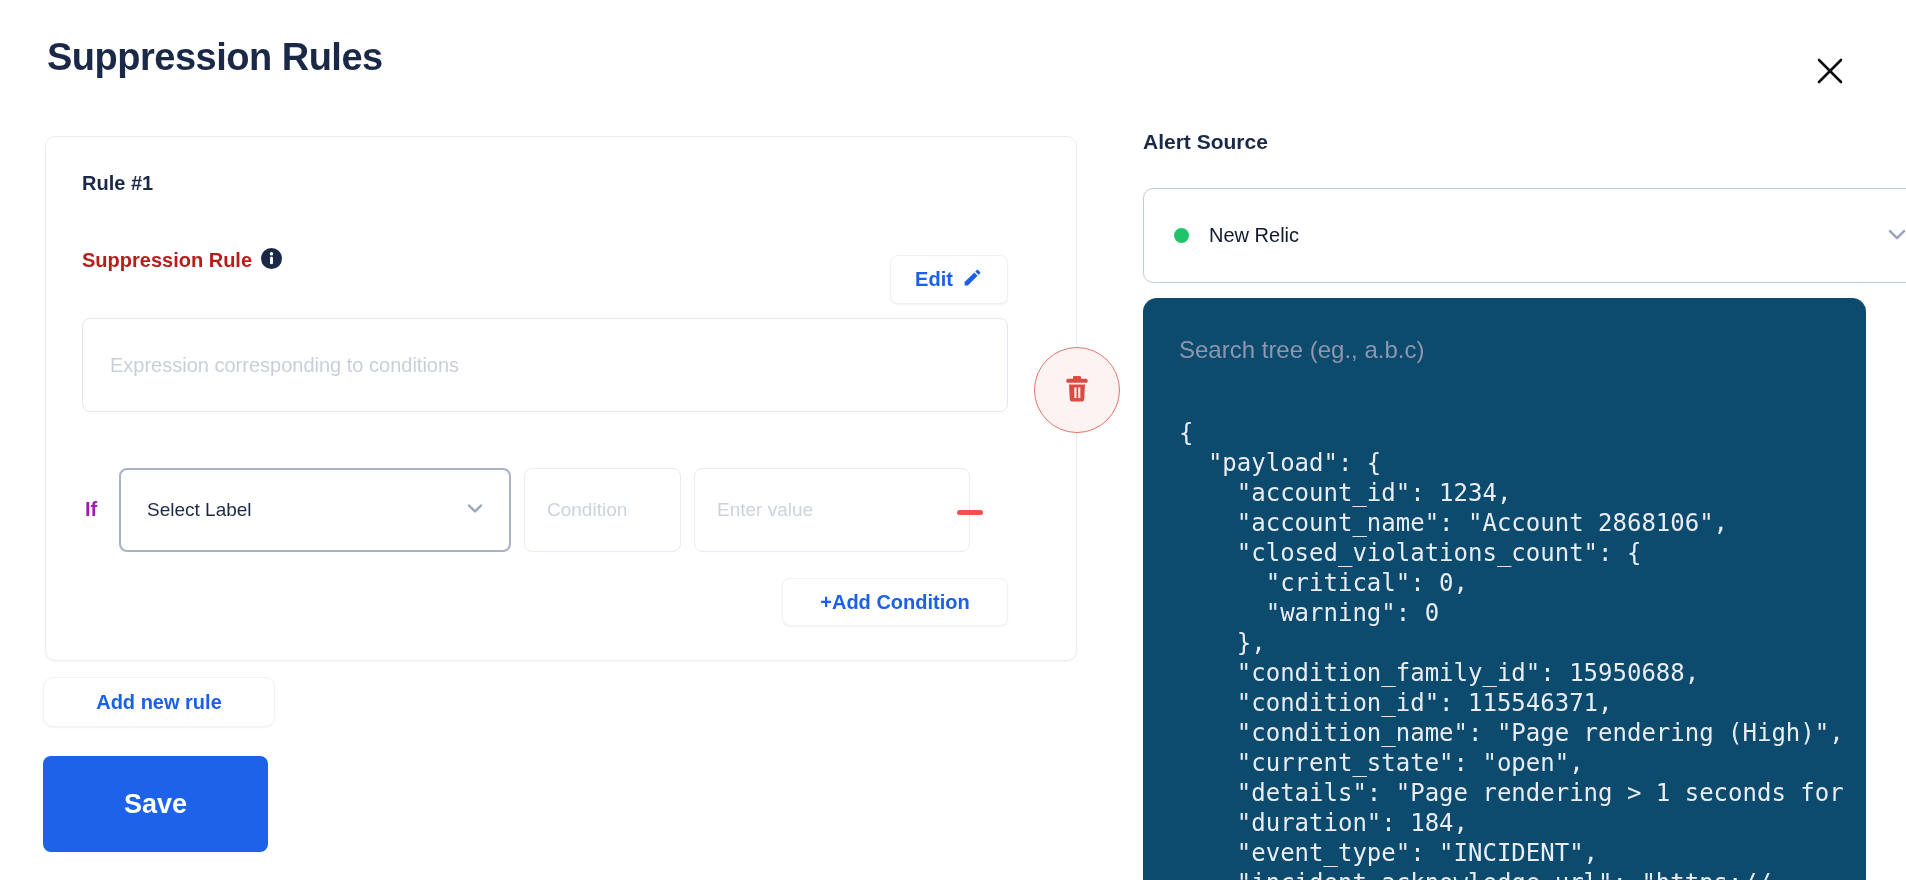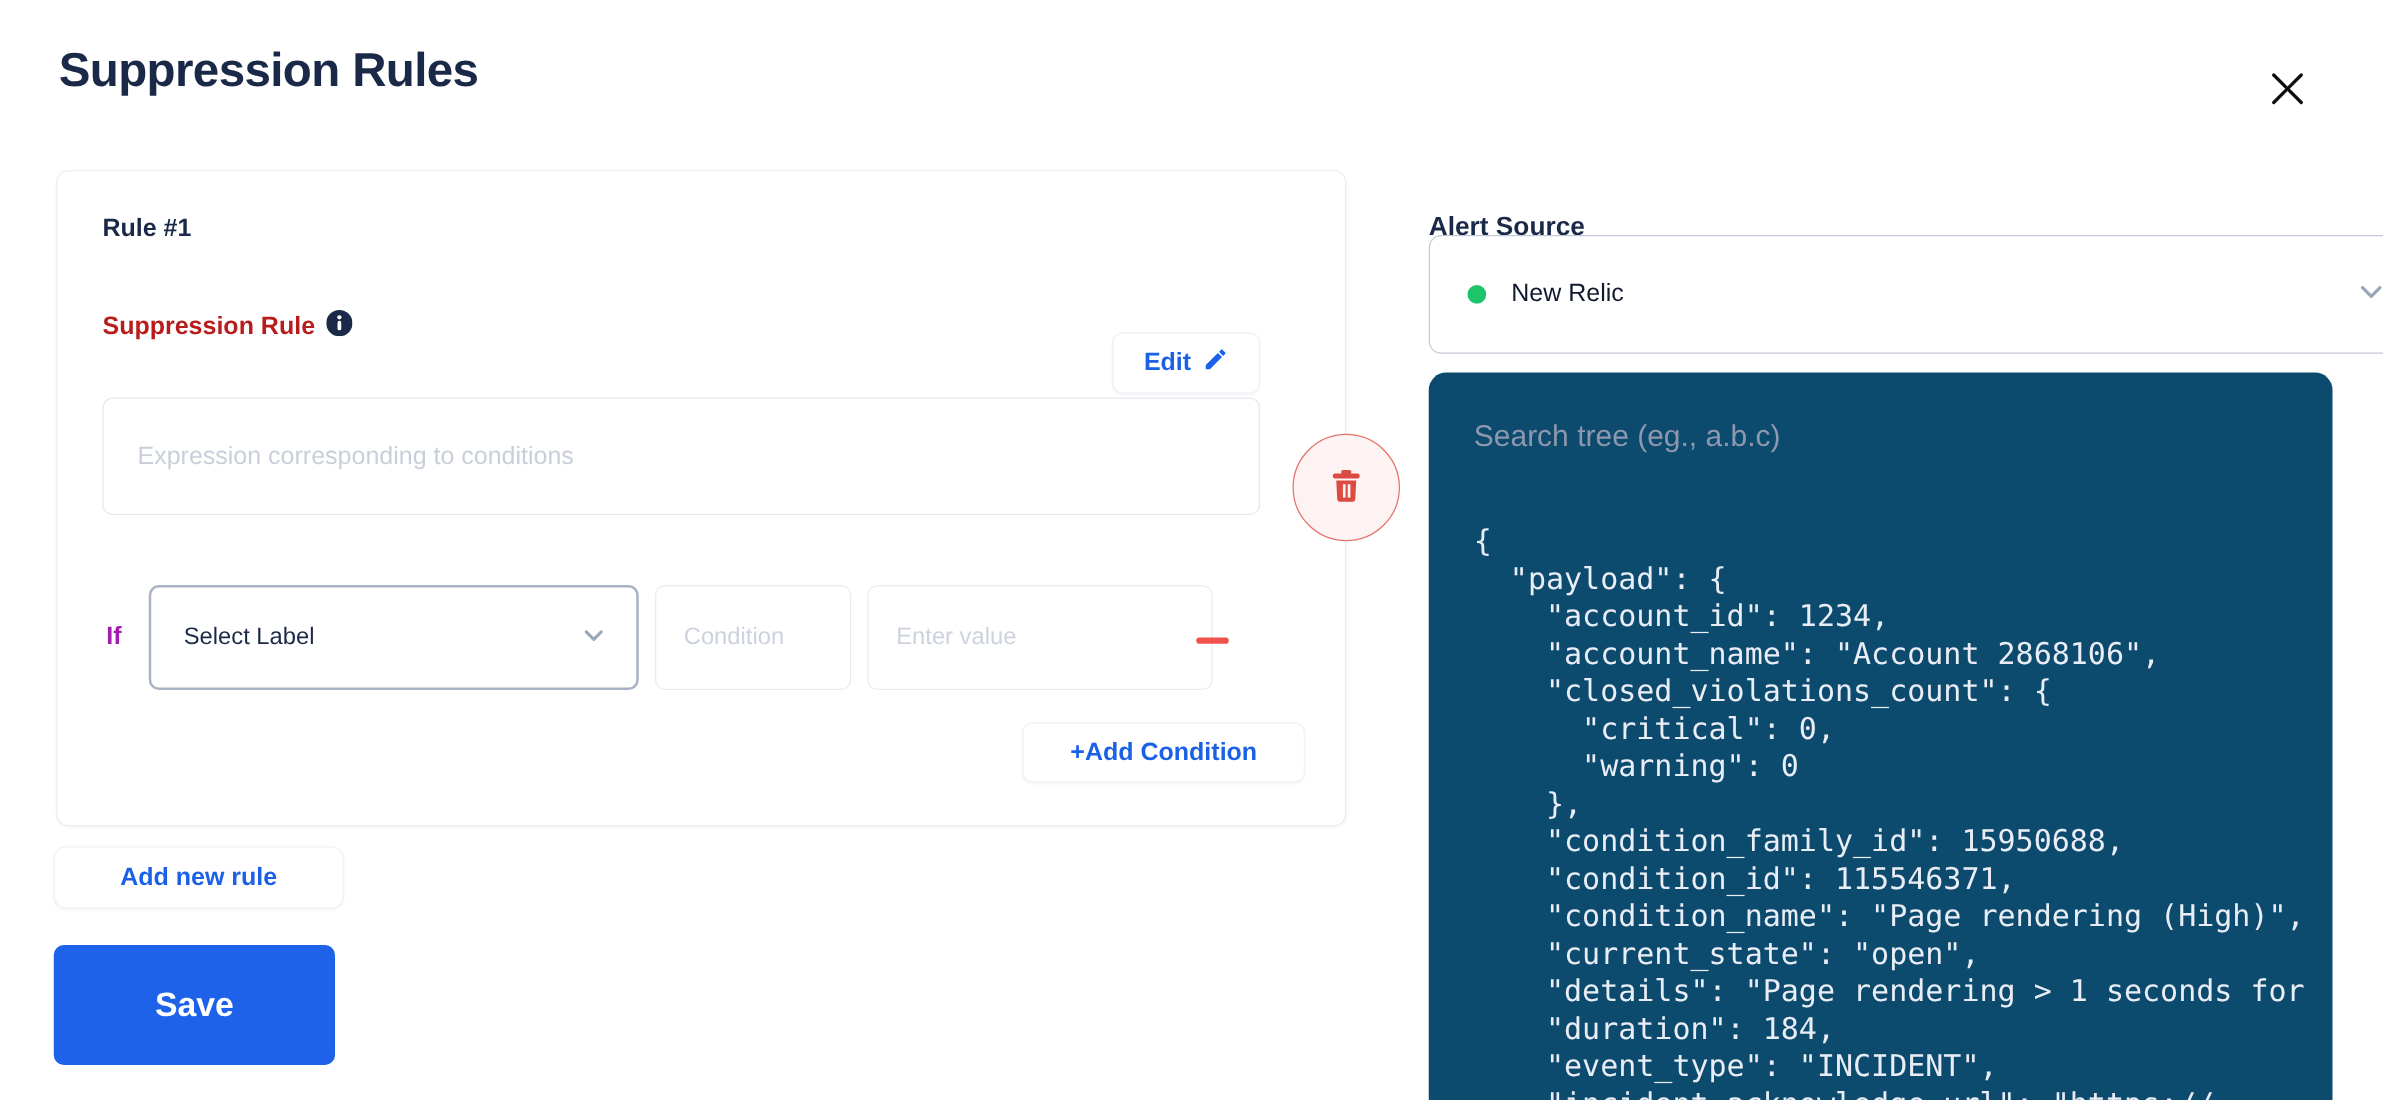--- a/index.html
+++ b/index.html
@@ -13,21 +13,21 @@
   .close-btn { left:1806px; top:48px; width:48px; height:48px; background:none;
                border:none; cursor:pointer; display:flex; align-items:center; justify-content:center; }
 
   
   .rule-card { left:45px; top:136px; width:1032px; height:525px; background:#fff;
                border:1px solid #ebedf2; border-radius:10px;
                box-shadow:0 1px 2px rgba(16,24,40,0.04); }
   .rule-number { left:82px; top:172px; font-size:20px; font-weight:700; color:#1b2949; }
   .section-label-row { left:82px; top:248px; display:flex; align-items:center; gap:9px; }
   .section-label { font-size:20px; font-weight:700; color:#b91c1c; }
-  .edit-btn { left:890px; top:266px; width:118px; height:49px; background:#fff;
+  .edit-btn { left:890px; top:255px; width:118px; height:49px; background:#fff;
               border:1px solid #eef0f5; border-radius:8px; cursor:pointer;
               display:flex; align-items:center; justify-content:center; gap:9px;
               box-shadow:0 1px 2px rgba(16,24,40,0.05); }
   .edit-btn span { color:#1b61e8; font-size:20px; font-weight:700; }
   .expression-input { left:82px; top:318px; width:926px; height:94px;
                       border:1px solid #e3e7ee; border-radius:8px; padding:0 27px;
                       font-size:20px; color:#1b2949; font-family:"Liberation Sans", sans-serif; outline:none; }
   .expression-input::placeholder { color:#c9cfda; }
   .trash-btn { left:1034px; top:347px; width:86px; height:86px; border-radius:50%;
                background:#fdf3f2; border:1px solid #e4736b; cursor:pointer;
@@ -45,34 +45,34 @@
                  padding:0 22px; font-size:19px; color:#1b2949; outline:none;
                  font-family:"Liberation Sans", sans-serif; }
   .light-input::placeholder { color:#ccd3de; }
   .minus-btn { left:948px; top:492px; width:44px; height:40px; background:none; border:none;
                cursor:pointer; display:flex; align-items:center; justify-content:center; }
   .minus-bar { width:26px; height:5px; border-radius:3px; background:#f0524c; }
   .add-condition-btn { left:782px; top:578px; width:226px; height:48px; background:#fff;
                        border:1px solid #f0f2f6; border-radius:8px; cursor:pointer;
                        color:#1b61e8; font-size:20px; font-weight:700;
                        font-family:"Liberation Sans", sans-serif;
-                       box-shadow:0 1px 2px rgba(16,24,40,0.05);margin-left:36px; }
+                       box-shadow:0 1px 2px rgba(16,24,40,0.05); }
 
   
   .add-rule-btn { left:43px; top:677px; width:232px; height:50px; background:#fff;
                   border:1px solid #f0f2f6; border-radius:10px; cursor:pointer;
                   color:#1b61e8; font-size:20px; font-weight:700;
                   font-family:"Liberation Sans", sans-serif;
                   box-shadow:0 1px 2px rgba(16,24,40,0.05); }
   .save-btn { left:43px; top:756px; width:225px; height:96px; background:#1d62e9;
               border:none; border-radius:8px; cursor:pointer; color:#ffffff;
               font-size:27px; font-weight:700; font-family:"Liberation Sans", sans-serif; }
 
   
-  .alert-source-heading { left:1143px; top:130px; font-size:21px; font-weight:700; color:#1b2949;margin-top:40px; }
+  .alert-source-heading { left:1143px; top:130px; font-size:21px; font-weight:700; color:#1b2949; }
   .source-select { left:1143px; top:188px; width:799px; height:95px; background:#fff;
                    border:1px solid #c3cad7; border-radius:10px; cursor:pointer;
                    display:flex; align-items:center; padding:0 30px; }
   .status-dot { width:15px; height:15px; border-radius:50%; margin-right:20px; }
   .source-name { font-size:20px; color:#10192e; flex:1; }
 
   .json-panel { left:1143px; top:298px; width:723px; height:696px; background:#0c4a6e;
                 border-radius:14px 14px 0 0; overflow:hidden; }
   .tree-search { position:absolute; left:36px; top:32px; width:640px; height:40px;
                  background:transparent; border:none; outline:none; font-size:24px;

